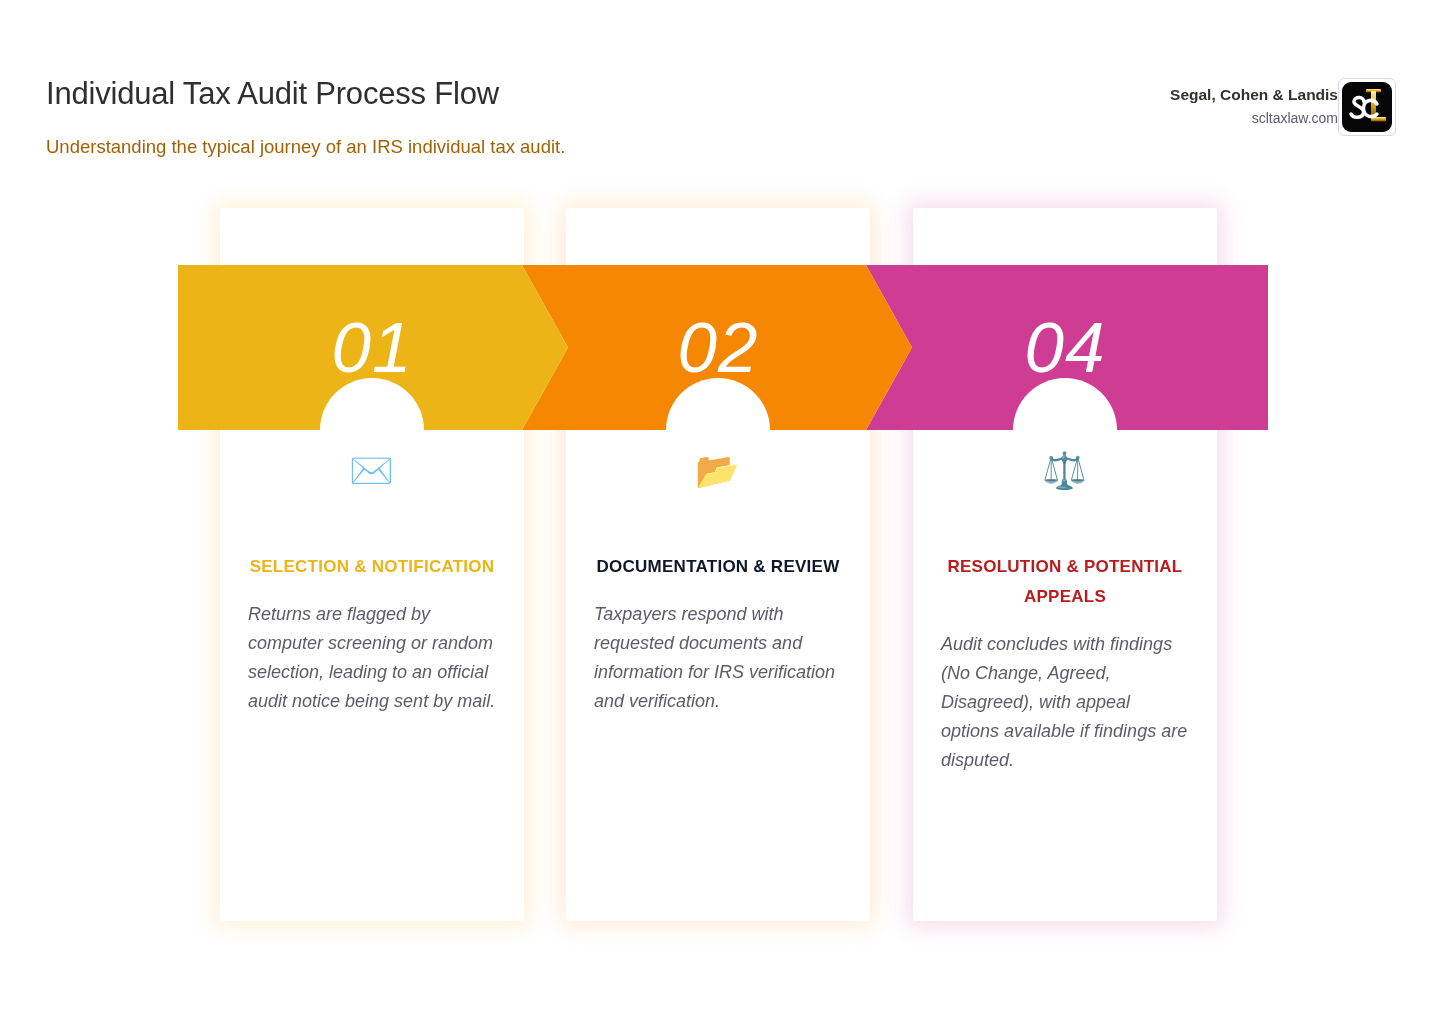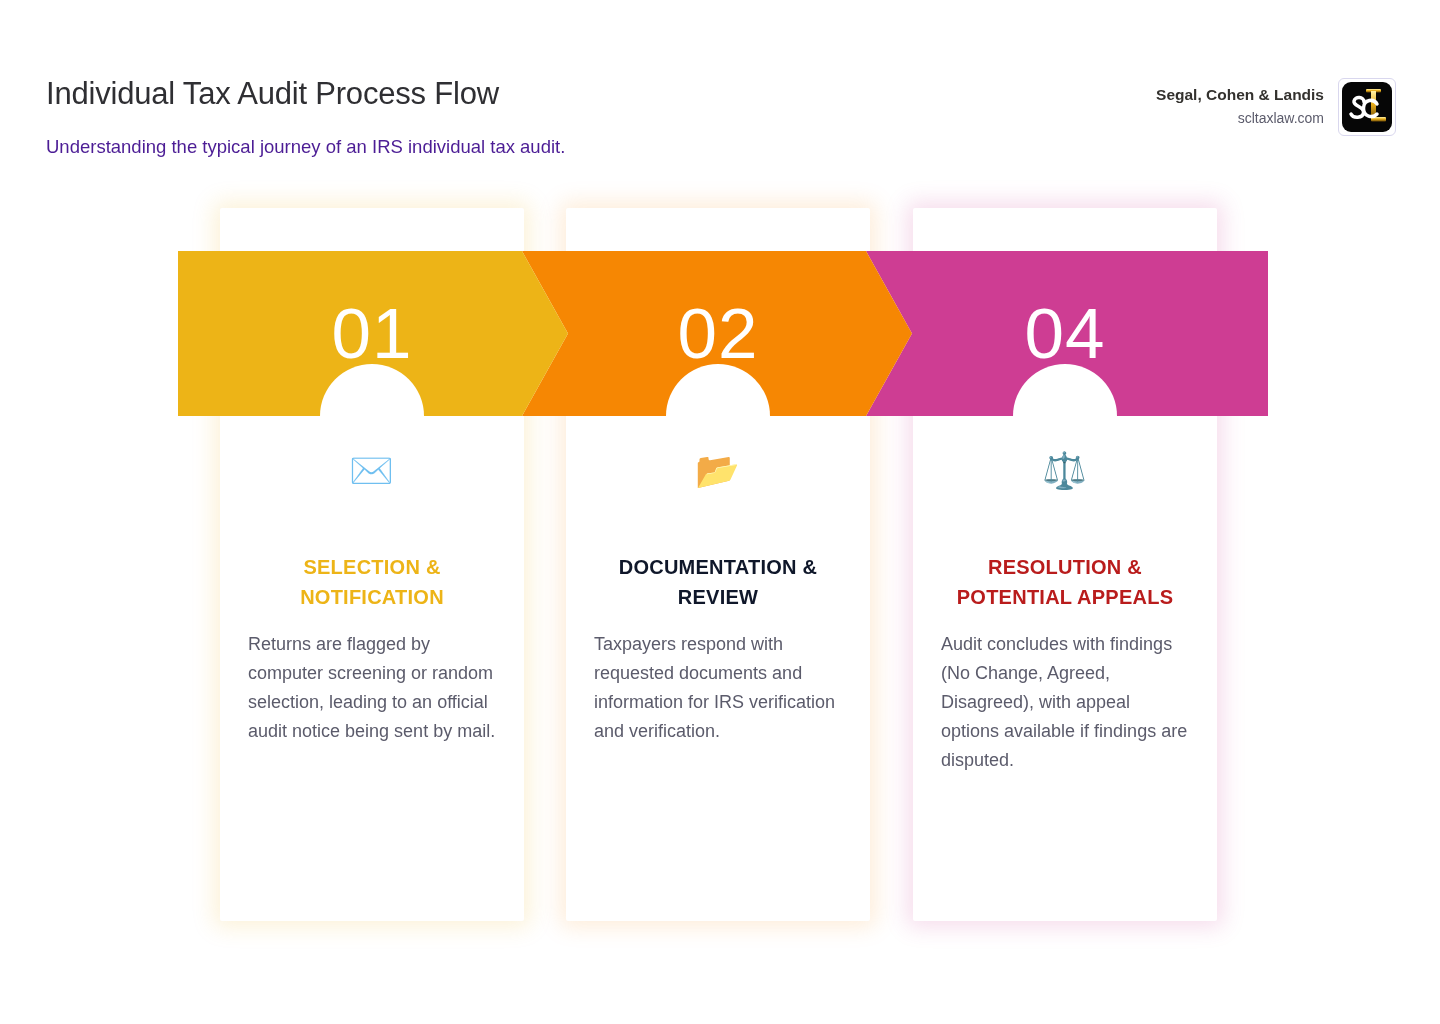--- a/index.html
+++ b/index.html
@@ -32,30 +32,29 @@
   }
 
   .header-subtitle {
     position: absolute;
     left: 46px;
     top: 131px;
     width: 600px;
     font-size: 18.5px;
     font-weight: 400;
     line-height: 31px;
-    color: #4c1d95;
+    color: #a16207;
   }
 
   .brand-block {
     position: absolute;
     right: 44px;
     top: 78px;
     display: flex;
     align-items: center;
-    gap: 14px;
   }
 
   .brand-text { text-align: right; }
 
   .brand-name {
     font-size: 15.5px;
     font-weight: 700;
     color: #33312e;
     white-space: nowrap;
     line-height: 20px;
@@ -100,23 +99,24 @@
     border-radius: 2px;
   }
   .card.c1 { left: 220px; box-shadow: 0 0 22px 6px rgba(237,180,23,0.17); }
   .card.c2 { left: 566px; box-shadow: 0 0 22px 6px rgba(246,135,3,0.15); }
   .card.c3 { left: 913px; box-shadow: 0 0 22px 6px rgba(206,61,147,0.18); }
 
   
   .ribbon-layer {
     position: absolute;
     left: 178px;
-    top: 251px;
+    top: 265px;
     width: 1214px;
     height: 165px;
+    font-style: italic;
   }
 
   .chev {
     position: absolute;
     top: 0;
     height: 165px;
   }
   .chev.s1 {
     left: 0;
     width: 390px;
@@ -189,37 +189,38 @@
     justify-content: center;
     font-size: 36px;
     line-height: 1;
     user-select: none;
   }
 
   .card-title {
     margin-top: 42px;
     padding: 0 22px;
     text-align: center;
-    font-size: 20px;
+    font-size: 17px;
     font-weight: 700;
     line-height: 30px;
     letter-spacing: 0.25px;
     text-transform: uppercase;
   }
   .card-title.t1 { color: #edb417; }
   .card-title.t2 { color: #0f172a; }
   .card-title.t3 { color: #b91c1c; }
 
   .card-desc {
     margin-top: 18px;
     padding: 0 28px;
     font-size: 18px;
     font-weight: 400;
     line-height: 29px;
     color: #5b5b6b;
+    font-style: italic;
   }
 </style>
 </head>
 <body>
 
 <div id="root">
 
   <div class="header-title">Individual Tax Audit Process Flow</div>
   <div class="header-subtitle">Understanding the typical journey of an IRS individual tax audit.</div>
 

